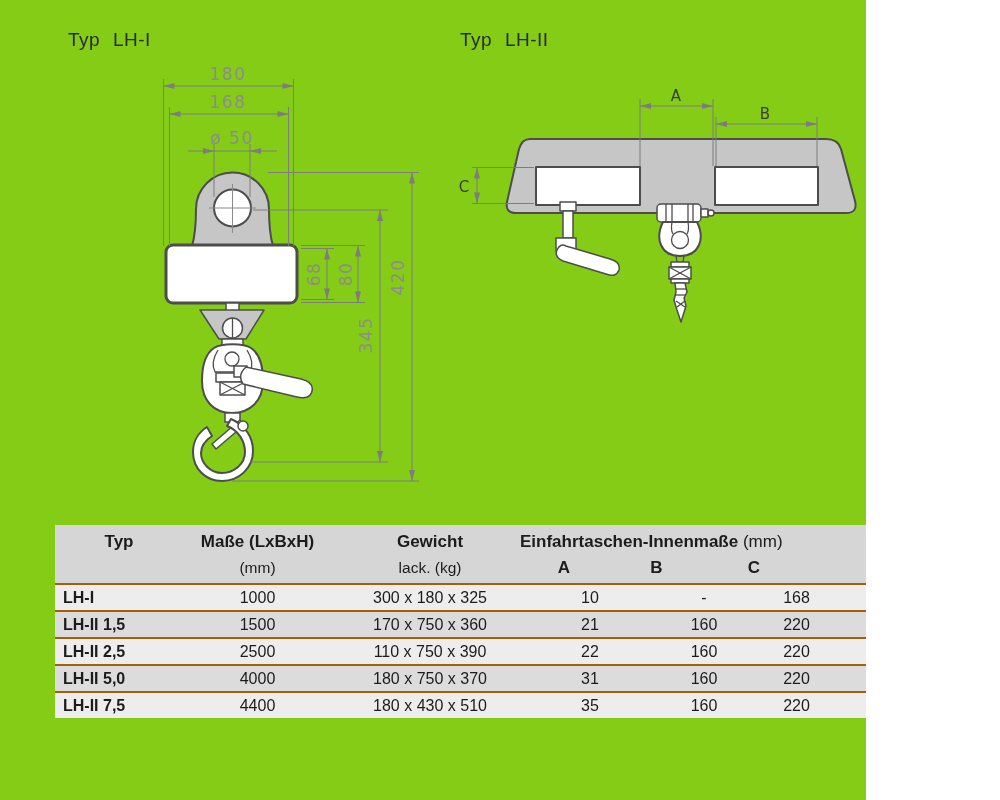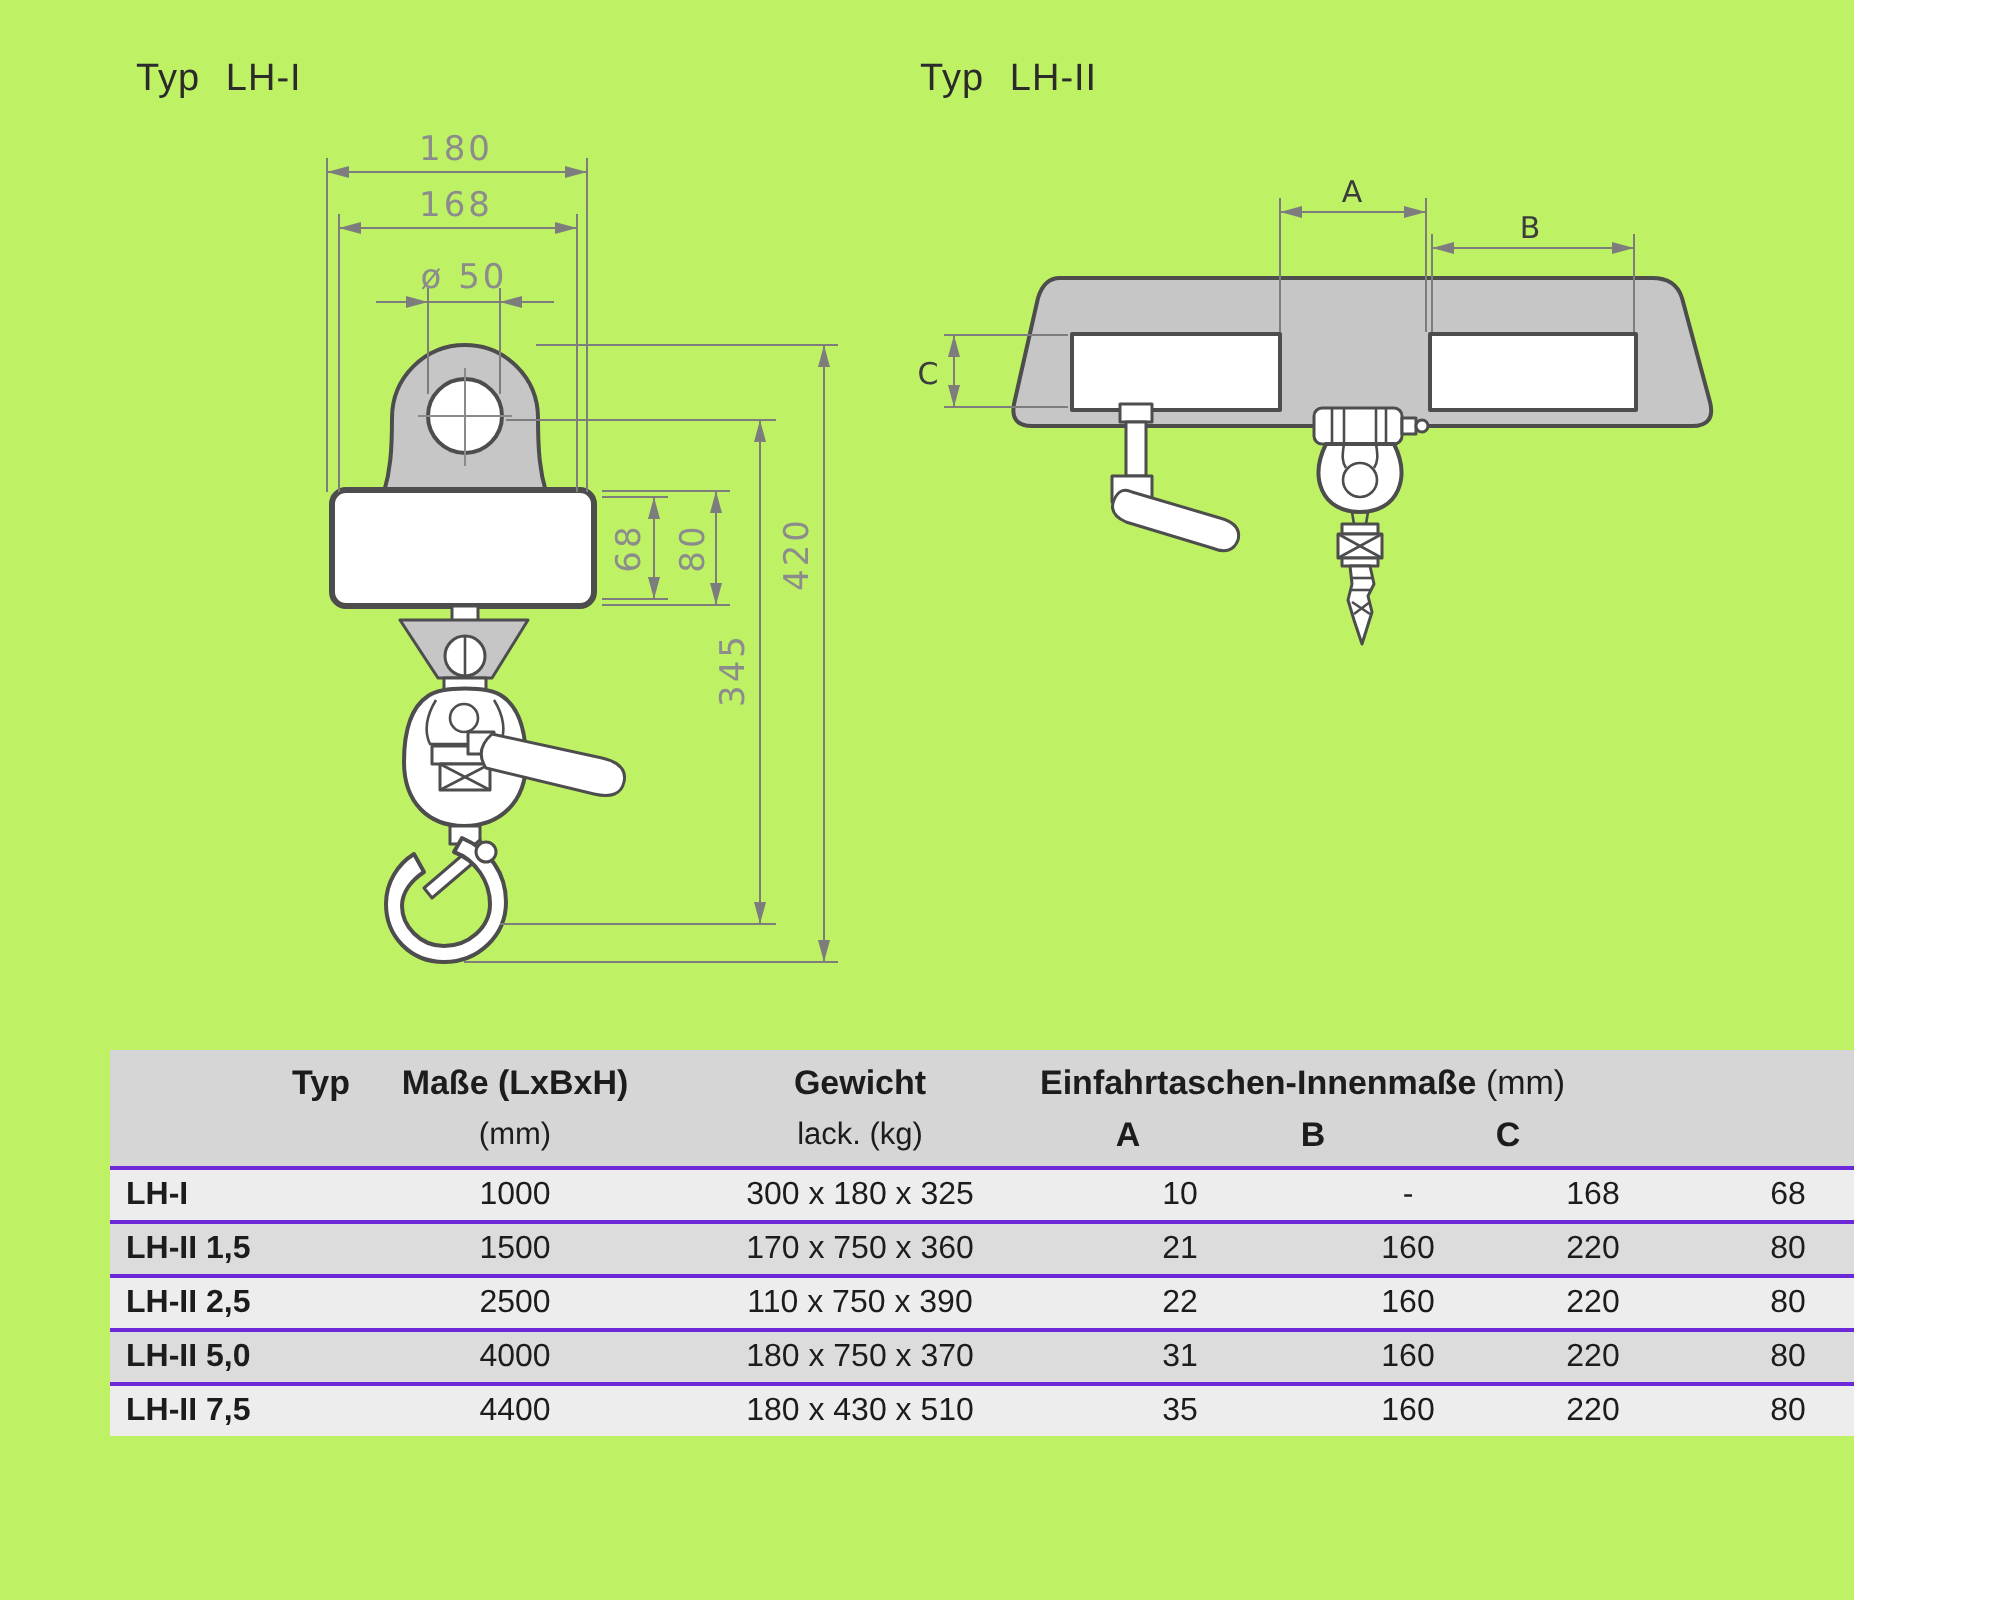--- a/index.html
+++ b/index.html
@@ -1,18 +1,18 @@
 <!DOCTYPE html>
 <html><head>
 <meta charset="utf-8">
 <style>
   html,body { margin:0; padding:0; background:#fff; }
   .stage {
-    position:relative; width:927px; height:800px; background:#bef264;
-    font-family:"Liberation Sans", sans-serif; overflow:hidden;
+    position:relative; width:834px; height:800px; background:#84cc16;
+    font-family:"Liberation Sans", sans-serif; overflow:hidden;padding-left:32px;
   }
   .fig-label {
     position:absolute; font-size:19px; color:#2b2b2b;
     letter-spacing:0.5px; word-spacing:7px; white-space:nowrap;
   }
   svg.drawing { position:absolute; left:0; top:0; }
 
   
   .part   { fill:#c6c6c6; stroke:#4d4d4d; stroke-width:2; stroke-linejoin:round; }
   .part-w { fill:#ffffff; stroke:#4d4d4d; stroke-width:2; stroke-linejoin:round; }
@@ -24,28 +24,28 @@
   .dimtext  { font-family:"DejaVu Sans", sans-serif; font-size:17px; fill:#8c8c8c; letter-spacing:1.5px; }
   .dimlabel { font-family:"DejaVu Sans", sans-serif; font-size:15px; fill:#3c3c3c; }
 
   
   .spec-table { position:absolute; left:55px; top:525px; width:888px; color:#1c1c1c; }
   .thead {
     display:grid; grid-template-columns:120px 165px 180px 140px 283px;
     background:#d6d6d6; padding:4px 0 3px 0;
   }
   .th { text-align:center; }
-  .th-typ { text-align:right; padding-left:8px; }
+  .th-typ { text-align:center; padding-left:8px; }
   .l1 { font-weight:bold; font-size:17px; line-height:26px; white-space:nowrap; }
   .l2 { font-weight:normal; font-size:15.5px; line-height:25px; white-space:nowrap; }
   .th-group .l1 .u { font-weight:normal; }
   .subrow { display:grid; grid-template-columns:88px 97px 98px; font-weight:bold; font-size:17px; line-height:25px; }
   .tbody .trow {
     display:grid; grid-template-columns:120px 165px 180px 140px 88px 97px 98px;
-    height:25px; line-height:25px; border-top:2px solid #6d28d9; font-size:16px;
+    height:25px; line-height:25px; border-top:2px solid #a16207; font-size:16px;
   }
   .tbody .trow:nth-child(odd)  { background:#ededed; }
   .tbody .trow:nth-child(even) { background:#dcdcdc; }
   .cell { text-align:center; white-space:nowrap; }
   .cell.typ { text-align:left; padding-left:8px; font-weight:bold; }
 </style>
 </head>
 <body>
 
 <div class="stage">

